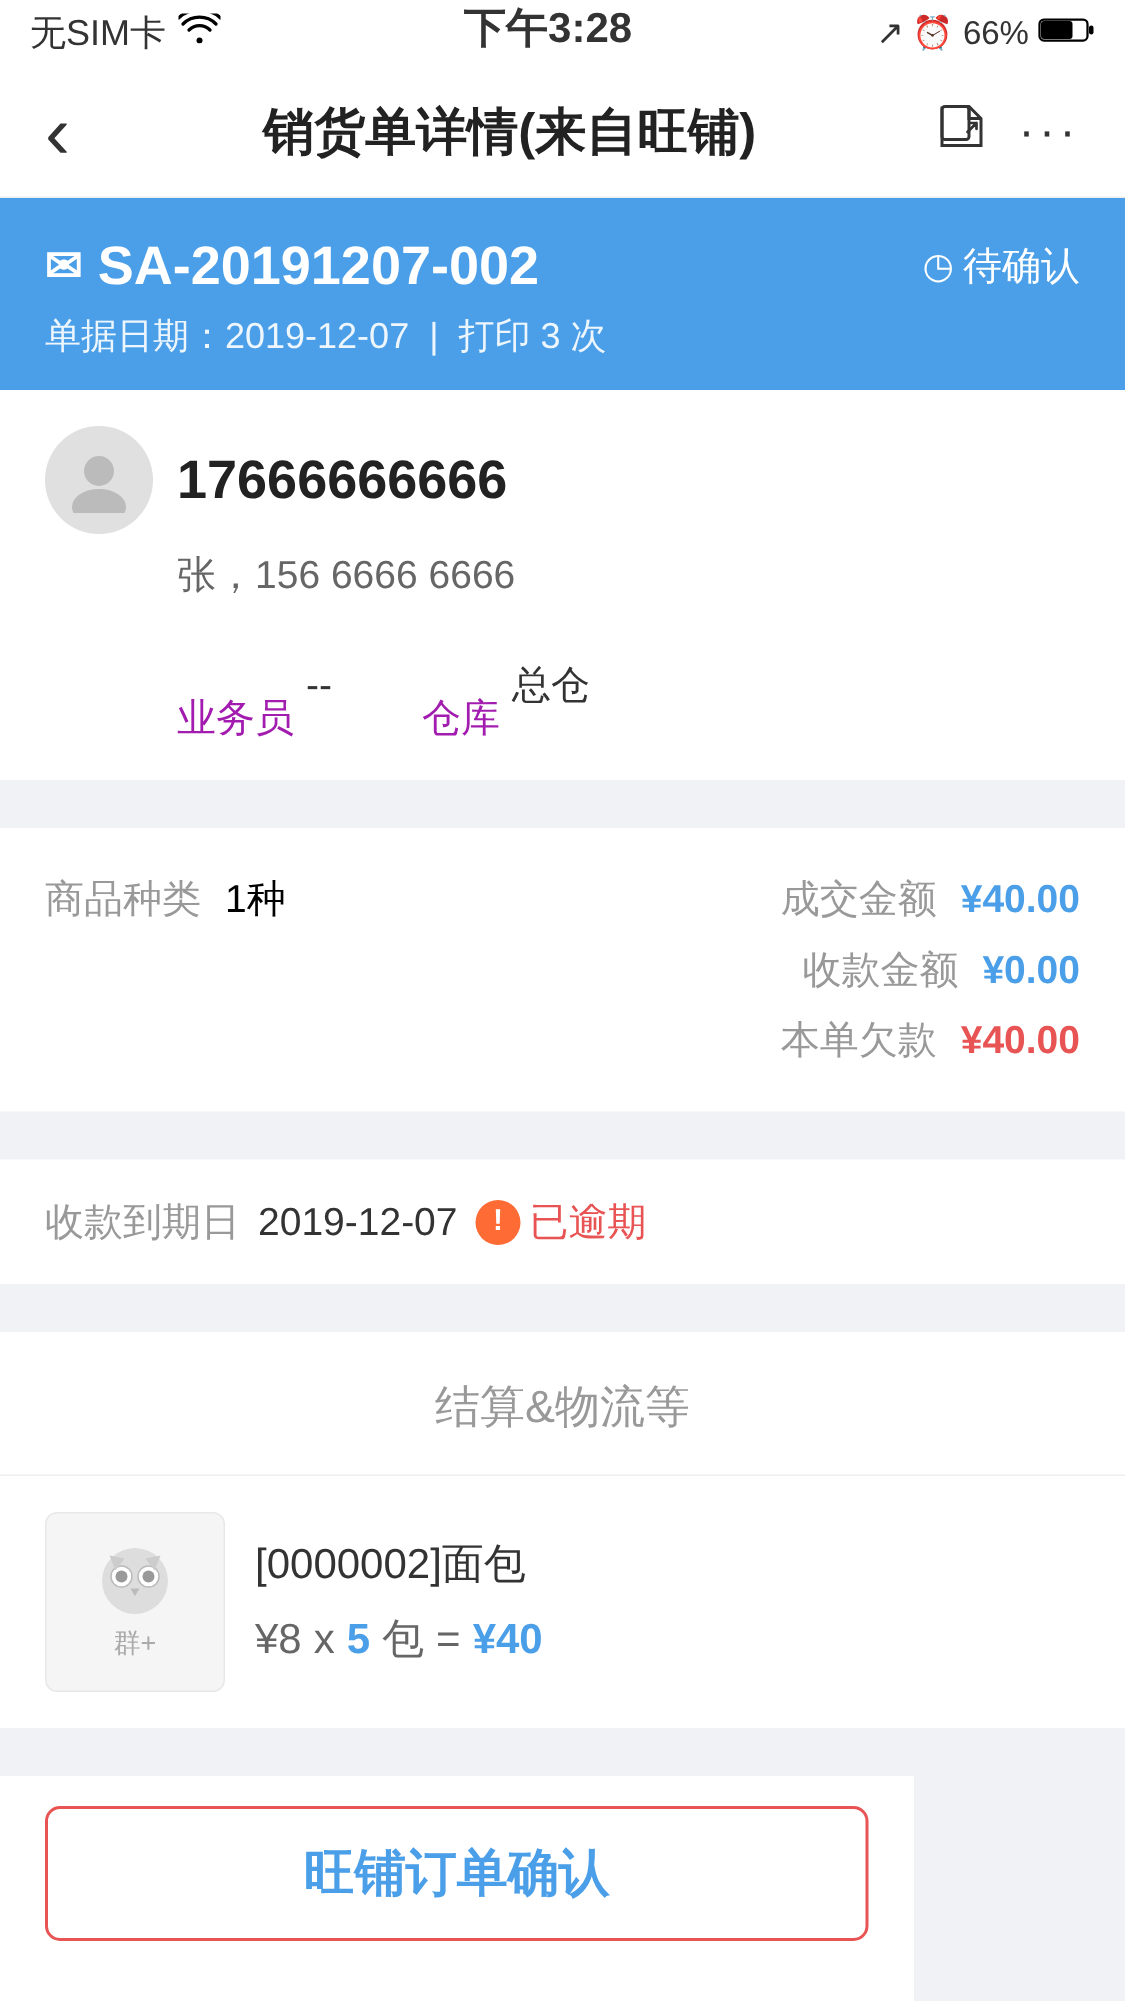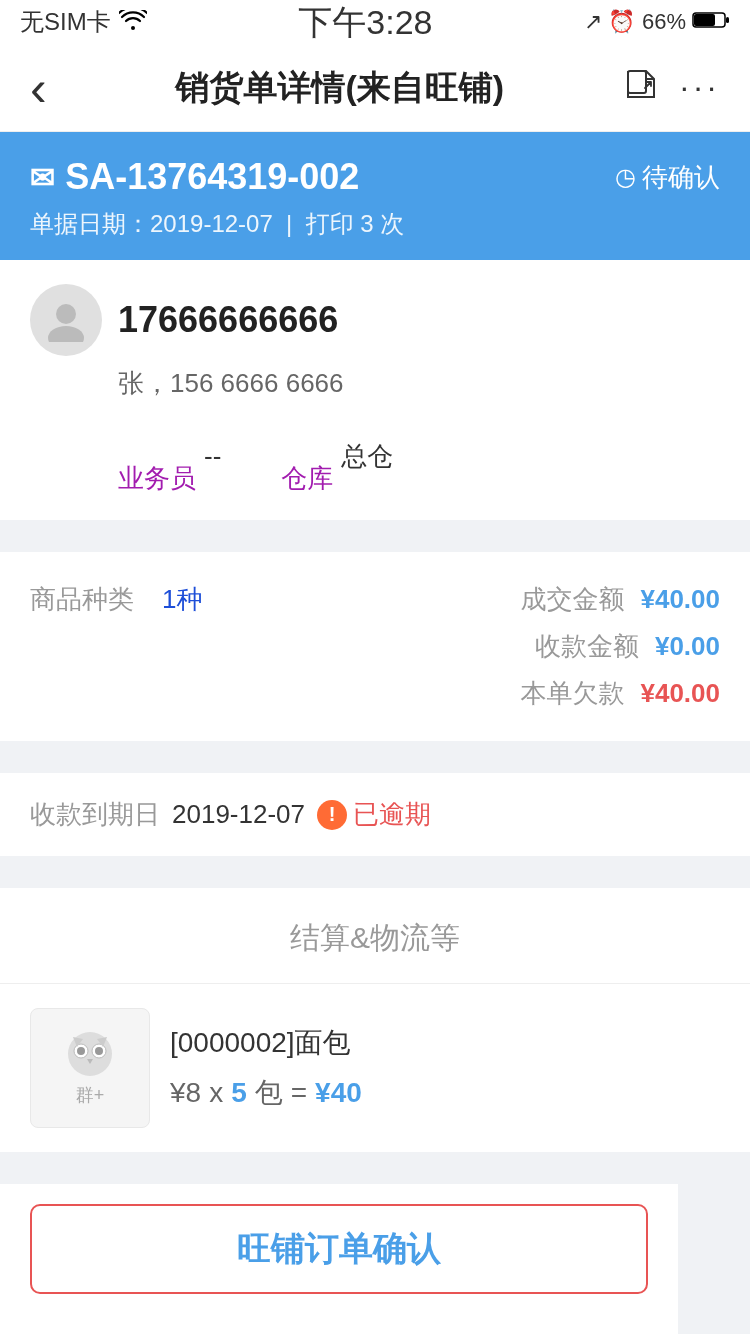--- a/index.html
+++ b/index.html
@@ -24,22 +24,22 @@
       padding: 0 20px;
       font-size: 24px;
       font-weight: 500;
     }
     .status-left {
       display: flex;
       align-items: center;
       gap: 8px;
     }
     .status-center {
-      font-size: 34px;
-      font-weight: 400;
+      font-size: 28px;
+      font-weight: 700;
     }
     .status-right {
       display: flex;
       align-items: center;
       gap: 6px;
       font-size: 22px;
     }
 
     
     .nav-bar {
@@ -164,22 +164,21 @@
       display: flex;
       align-items: center;
       gap: 16px;
     }
     .summary-label {
       font-size: 26px;
       color: #999;
     }
     .summary-value {
       font-size: 26px;
-      color: #1d4ed8;
-      margin-left: 12px;
+      color: #000000;
     }
     .summary-right {
       display: flex;
       flex-direction: column;
       align-items: flex-end;
       gap: 12px;
     }
     .amount-row {
       display: flex;
       align-items: center;
@@ -310,21 +309,21 @@
     .content-area {
       background: #f0f2f5;
       height: 300px;
     }
 
     
     .bottom-button-wrap {
       position: fixed;
       bottom: 0;
       left: 0;
-      width: 678px;
+      width: 609px;
       background: #fff;
       padding: 20px 30px 40px;
       border-top: none;
     }
     .confirm-button {
       width: 100%;
       height: 90px;
       border: 2px solid #e85454;
       border-radius: 10px;
       background: #fff;
@@ -388,21 +387,21 @@
       </svg>
     </span>
     <span style="font-size:32px; color:#333; letter-spacing:3px; cursor:pointer;">···</span>
   </div>
 </div>
 
 <div class="header-card">
   <div class="header-card-top">
     <div class="order-id">
       <span style="font-size:30px;">✉</span>
-      <span>SA-13764319-002</span>
+      <span>SA-20191207-002</span>
     </div>
     <div class="status-badge">
       <span style="font-size:24px;">◷</span>
       <span>待确认</span>
     </div>
   </div>
   <div class="order-meta">
     <span>单据日期：</span><span>2019-12-07</span>
     <span>&nbsp;|&nbsp;</span>
     <span>打印 3 次</span>

